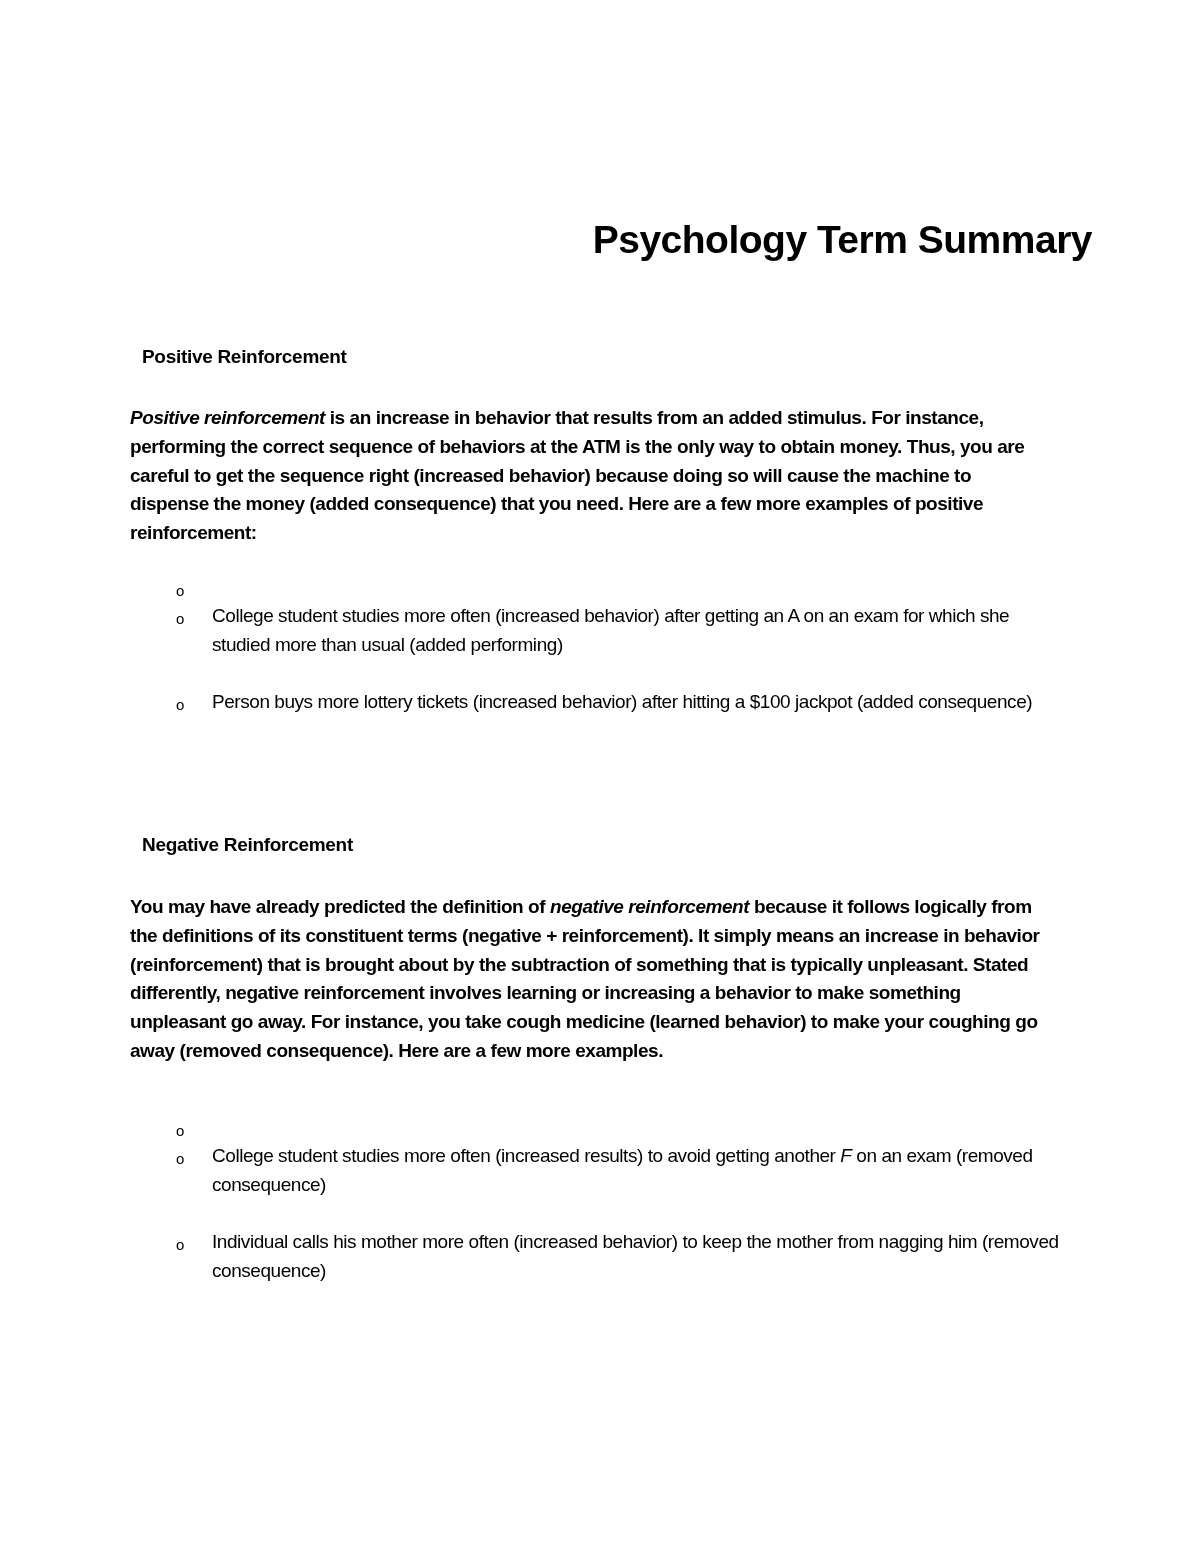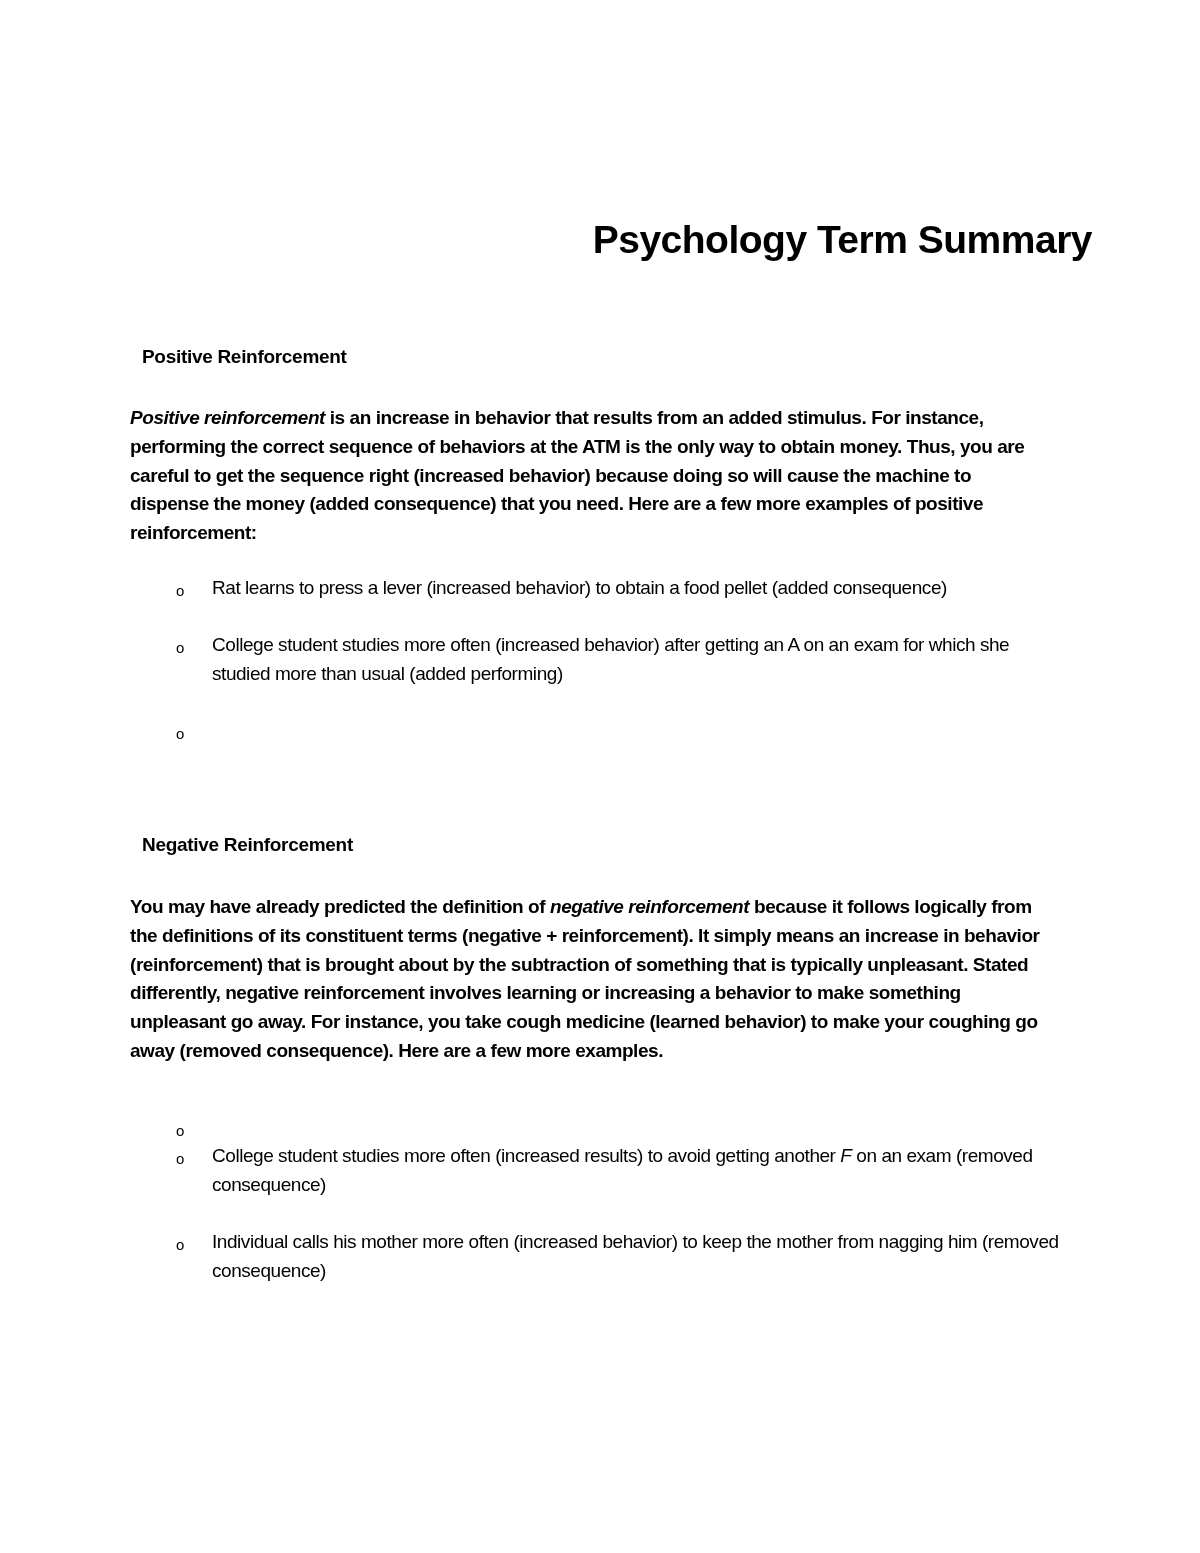--- a/index.html
+++ b/index.html
@@ -34,28 +34,28 @@
 
   <div class="title">Psychology Term Summary</div>
 
   <div class="heading" style="top:343px;">Positive Reinforcement</div>
 
   <p class="para" style="top:400px;"><i>Positive reinforcement</i><span> is an increase in behavior that results from an added stimulus. For instance, performing the correct sequence of behaviors at the ATM is the only way to obtain money. Thus, you are careful to get the sequence right (increased behavior) because doing so will cause the machine to dispense the money (added consequence) that you need. Here are a few more examples of positive reinforcement:</span></p>
 
   <ul class="list" style="top:573px;">
     <li style="margin-bottom:28px;">
       <span class="bullet">o</span>
-      <span>Rat learns to press a lever (increased behavior) to obtain a food pellet (added consequence)</span>
     </li>
     <li style="margin-bottom:28px;">
       <span class="bullet">o</span>
       <span>College student studies more often (increased behavior) after getting an A on an exam for which she studied more than usual (added performing)</span>
     </li>
     <li>
       <span class="bullet">o</span>
+      <span>Person buys more lottery tickets (increased behavior) after hitting a $100 jackpot (added consequence)</span>
     </li>
   </ul>
 
   <div class="heading" style="top:831px;">Negative Reinforcement</div>
 
   <p class="para" style="top:889px;"><span>You may have already predicted the definition of </span><i>negative reinforcement</i><span> because it follows logically from the definitions of its constituent terms (negative + reinforcement). It simply means an increase in behavior (reinforcement) that is brought about by the subtraction of something that is typically unpleasant. Stated differently, negative reinforcement involves learning or increasing a behavior to make something unpleasant go away. For instance, you take cough medicine (learned behavior) to make your coughing go away (removed consequence). Here are a few more examples.</span></p>
 
   <ul class="list" style="top:1113px;">
     <li style="margin-bottom:28px;">
       <span class="bullet">o</span>

